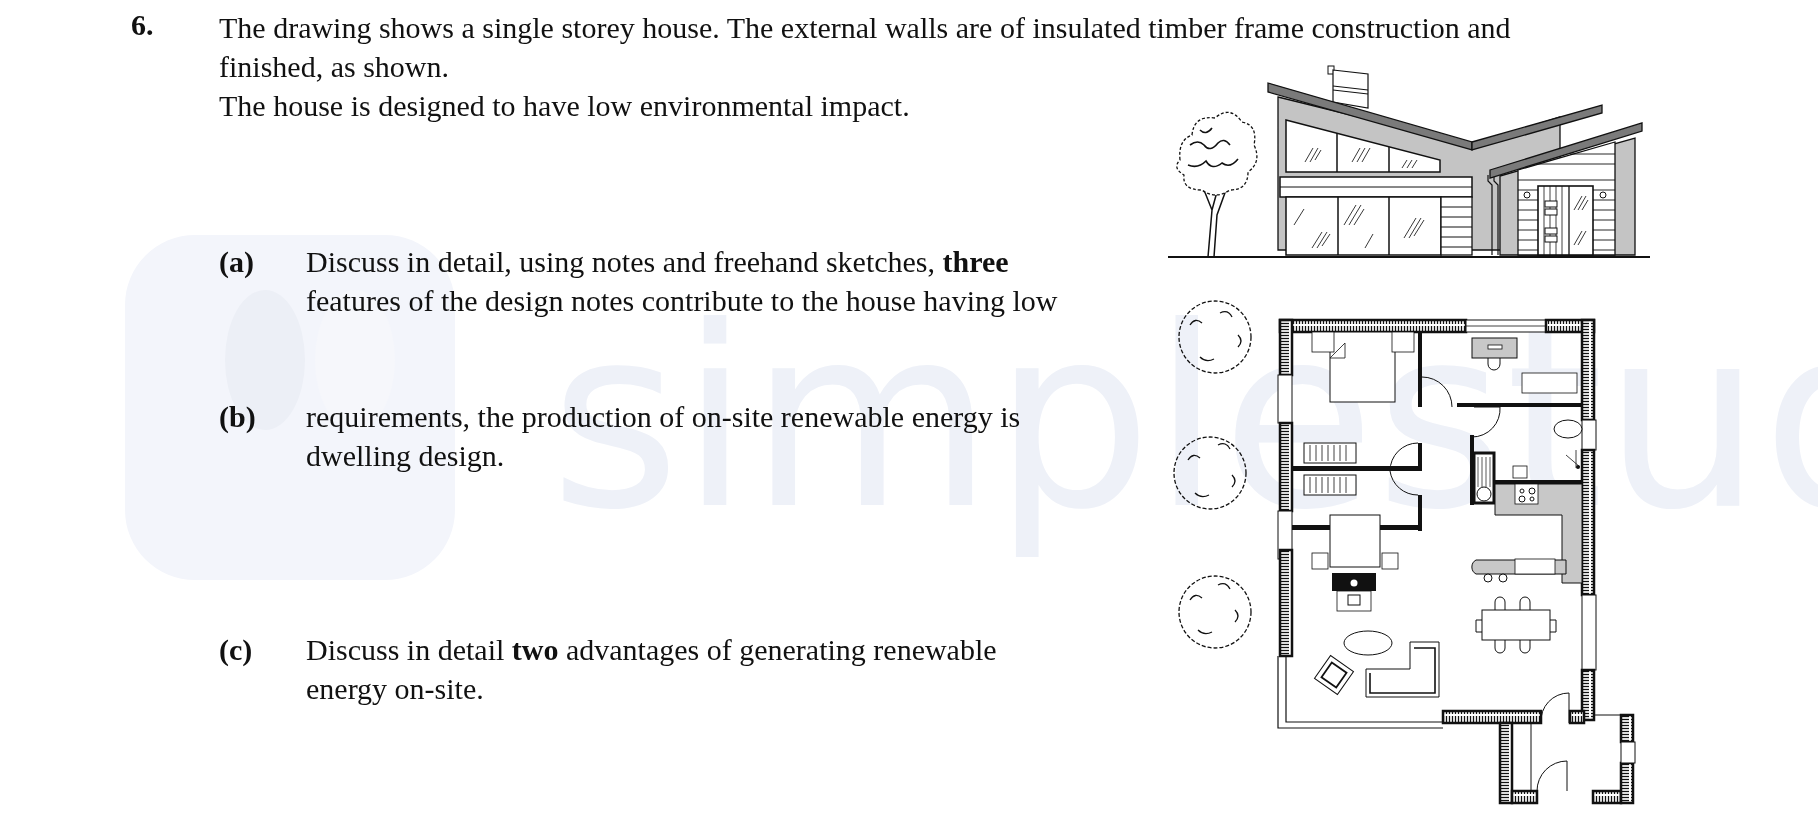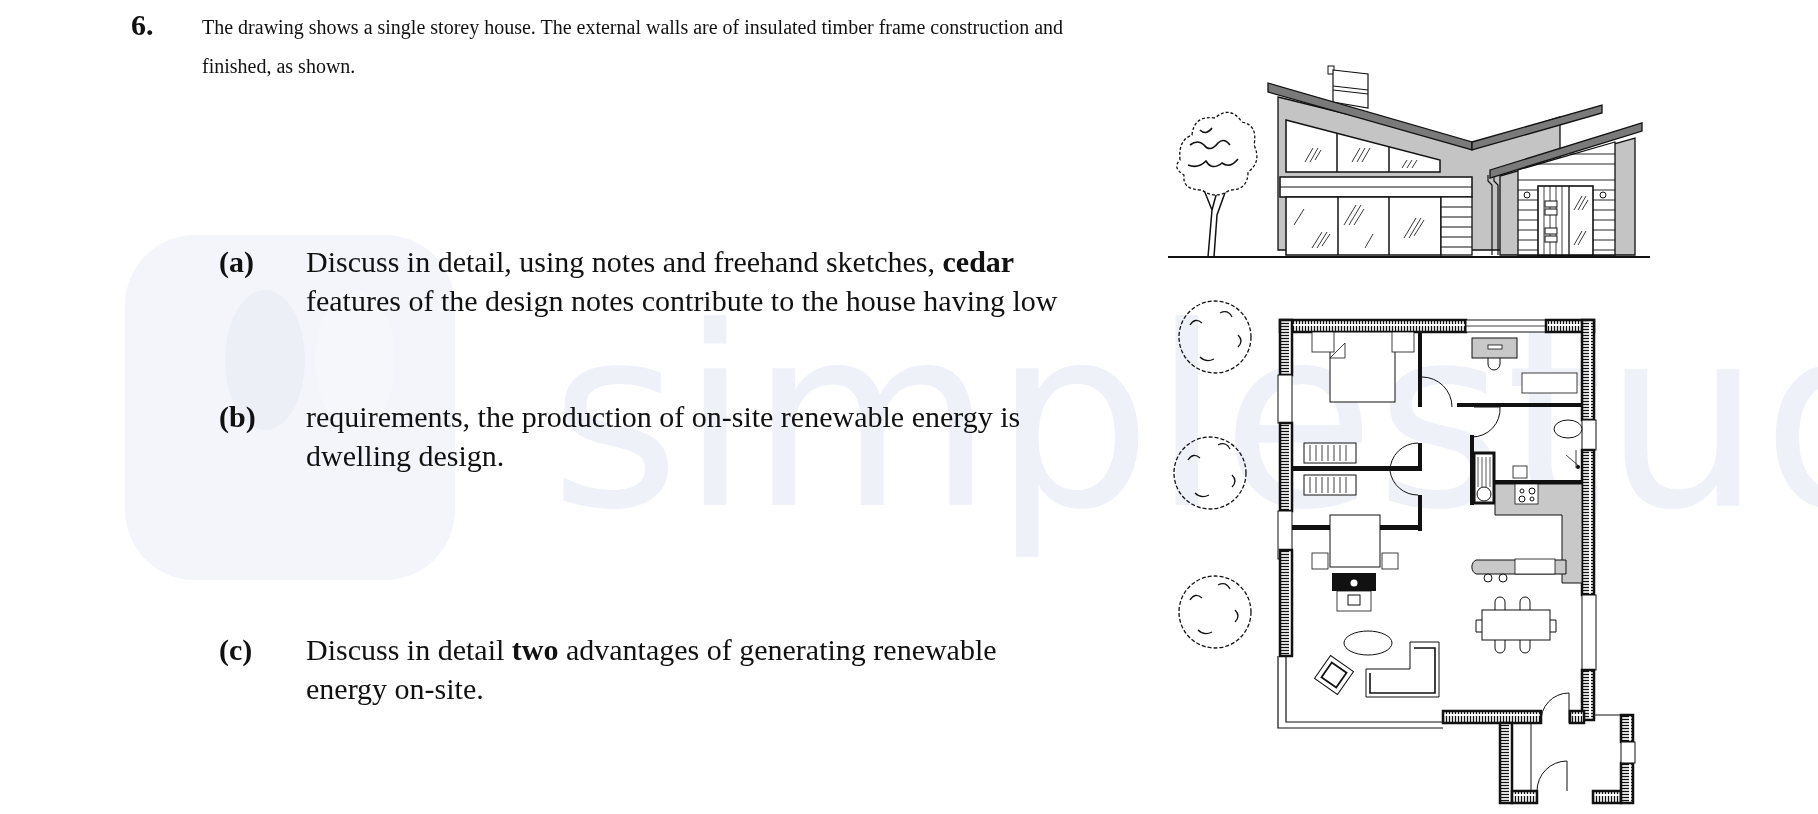--- a/index.html
+++ b/index.html
@@ -3,21 +3,21 @@
 <meta charset="utf-8">
 <style>
   html, body { margin: 0; padding: 0; background: #ffffff; }
   body {
     width: 1818px; height: 814px; position: relative; overflow: hidden;
     font-family: "Liberation Serif", "DejaVu Serif", serif;
     color: #111;
   }
   .watermark { position: absolute; left: 0; top: 0; width: 1818px; height: 814px; pointer-events: none; }
   .qnum { position: absolute; left: 131px; top: 8px; font-size: 30px; font-weight: bold; }
-  .stem { position: absolute; left: 202px; top: 8px; font-size: 20px; line-height: 39px; }
+  .stem { position: absolute; left: 219px; top: 8px; font-size: 30px; line-height: 39px; }
   .stem .line { white-space: nowrap; display: block; }
   .part { position: absolute; font-size: 30px; line-height: 39px; }
   .part .label { position: absolute; left: 0; top: 0; font-weight: bold; }
   .part .body { position: absolute; left: 87px; top: 0; }
   .part .body .line { white-space: nowrap; display: block; }
   b { font-weight: bold; }
   .drawing { position: absolute; }
 </style>
 </head>
 <body>
@@ -27,26 +27,27 @@
   <ellipse cx="265" cy="360" rx="40" ry="70" fill="#eceff6"></ellipse>
   <ellipse cx="355" cy="360" rx="40" ry="70" fill="#f6f7fb"></ellipse>
   <text id="wm-text" x="550" y="505" font-family="DejaVu Sans, sans-serif" font-size="250" fill="#eef1f8">simplestudy</text>
 </svg>
 
 <div class="qnum">6.</div>
 
 <div class="stem">
   <span class="line">The drawing shows a single storey house.  The external walls are of insulated timber frame construction and</span>
   <span class="line">finished, as shown.</span>
+  <span class="line">The house is designed to have low environmental impact.</span>
 </div>
 
 <div class="part" style="left:219px; top:242px;">
   <span class="label">(a)</span>
   <div class="body">
-    <span class="line"><span>Discuss in detail, using notes and freehand sketches, </span><b>cedar</b><span></span></span>
+    <span class="line"><span>Discuss in detail, using notes and freehand sketches, </span><b>three</b><span></span></span>
     <span class="line"><span>features of the design notes contribute to the house having low</span></span>
   </div>
 </div>
 
 <div class="part" style="left:219px; top:397px;">
   <span class="label">(b)</span>
   <div class="body">
     <span class="line"><span>requirements, the production of on-site renewable energy is</span></span>
     <span class="line"><span>dwelling design.</span></span>
   </div>

